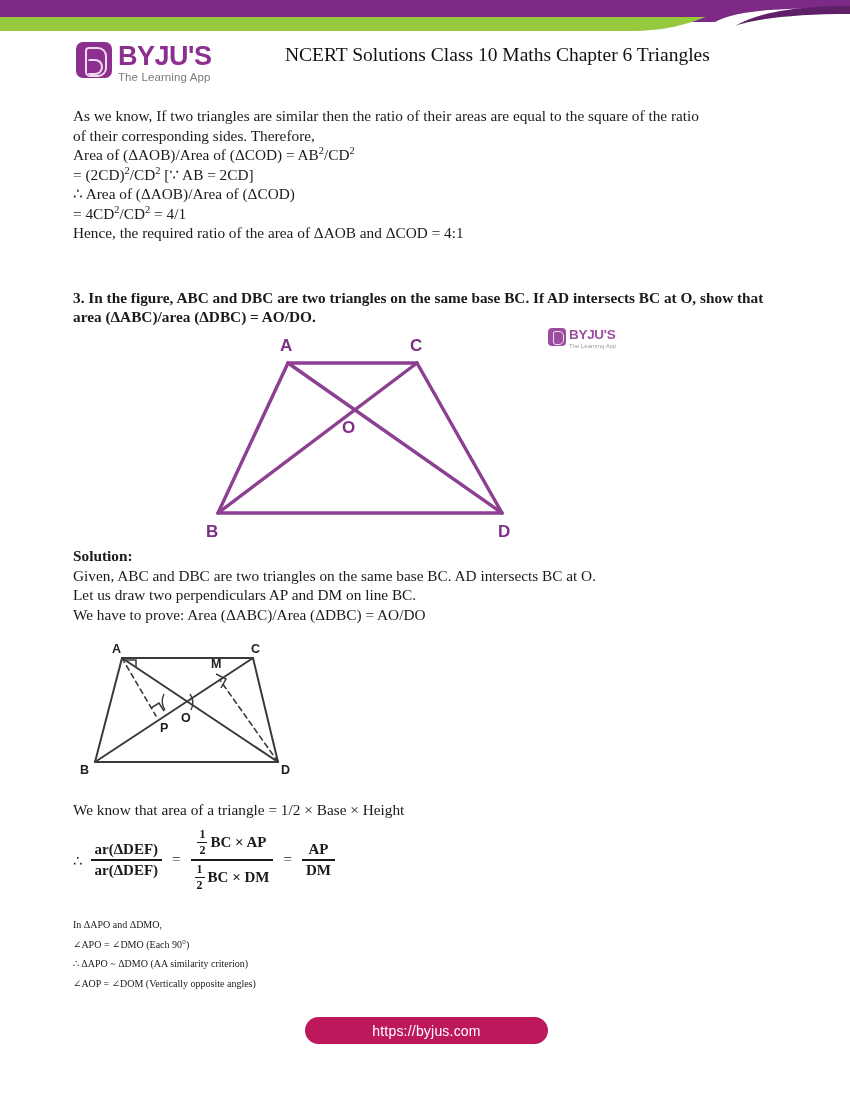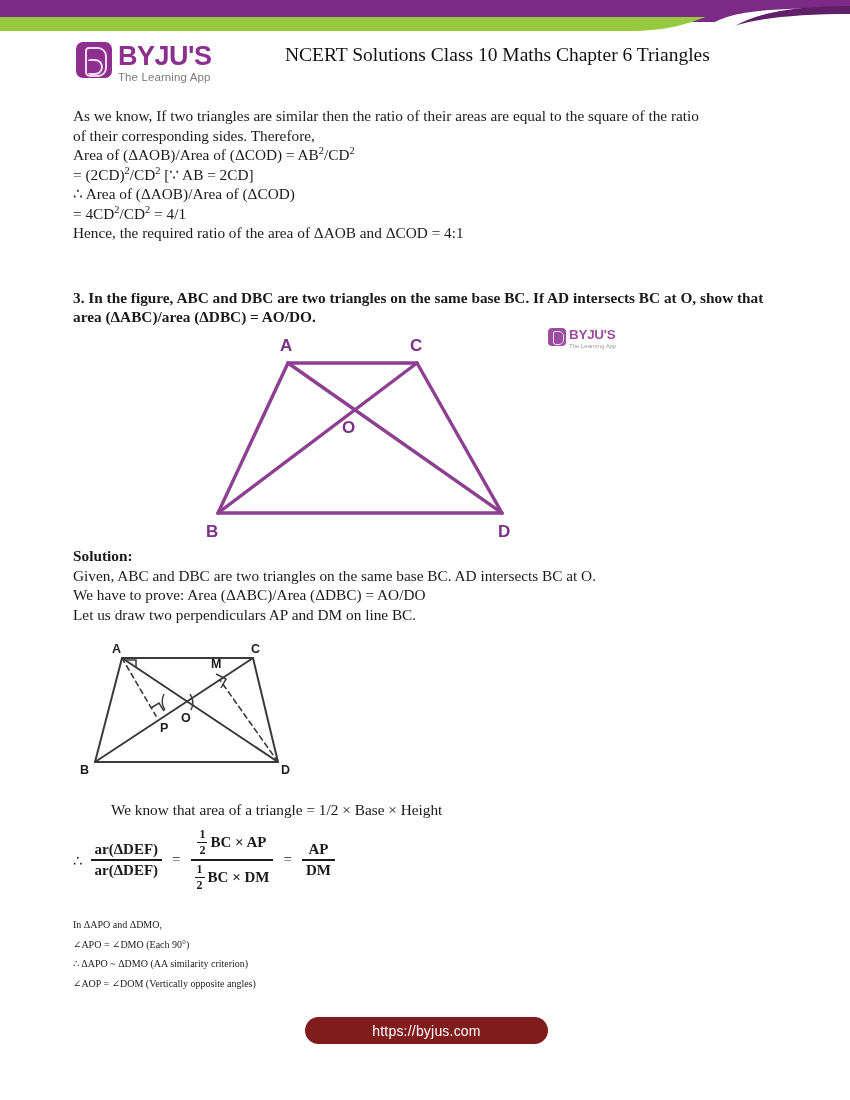--- a/index.html
+++ b/index.html
@@ -181,21 +181,20 @@
   }
   .figure-sec svg { display: block; }
 
   
   .area-note {
     position: absolute;
     left: 73px;
     top: 800px;
     font-size: 15.3px;
     line-height: 19.5px;
-    margin-left: 38px;
   }
   .formula {
     position: absolute;
     left: 73px;
     top: 826px;
     display: flex;
     align-items: center;
     font-family: "Liberation Serif", serif;
     font-size: 15px;
     color: #1a1a1a;
@@ -240,21 +239,21 @@
   .closing .ln { display: block; }
 
   
   .footer-pill {
     position: absolute;
     left: 305px;
     top: 1017px;
     width: 243px;
     height: 27px;
     border-radius: 14px;
-    background: #7f1d1d;
+    background: #be185d;
     color: #ffffff;
     font-family: "Liberation Sans", sans-serif;
     font-size: 14px;
     display: flex;
     align-items: center;
     justify-content: center;
     letter-spacing: 0.2px;
   }
 </style>
 </head>
@@ -324,22 +323,22 @@
   </div>
   <div class="wm-words">
     <span class="wm-name">BYJU'S</span>
     <span class="wm-tag">The Learning App</span>
   </div>
 </div>
 
 <div class="solution">
   <span class="head">Solution:</span>
   <span class="ln">Given, ABC and DBC are two triangles on the same base BC. AD intersects BC at O.</span>
+  <span class="ln">Let us draw two perpendiculars AP and DM on line BC.</span>
   <span class="ln">We have to prove: Area (ΔABC)/Area (ΔDBC) = AO/DO</span>
-  <span class="ln">Let us draw two perpendiculars AP and DM on line BC.</span>
 </div>
 
 <div class="figure-sec">
   <svg width="235" height="145" viewBox="0 0 235 145" xmlns="http://www.w3.org/2000/svg">
 
     <g stroke="#3a3a3a" stroke-width="2" fill="none" stroke-linecap="round" stroke-linejoin="round">
       <line x1="54" y1="18" x2="185" y2="18"></line>
       <line x1="54" y1="18" x2="27" y2="122"></line>
       <line x1="185" y1="18" x2="210" y2="122"></line>
       <line x1="27" y1="122" x2="210" y2="122"></line>

